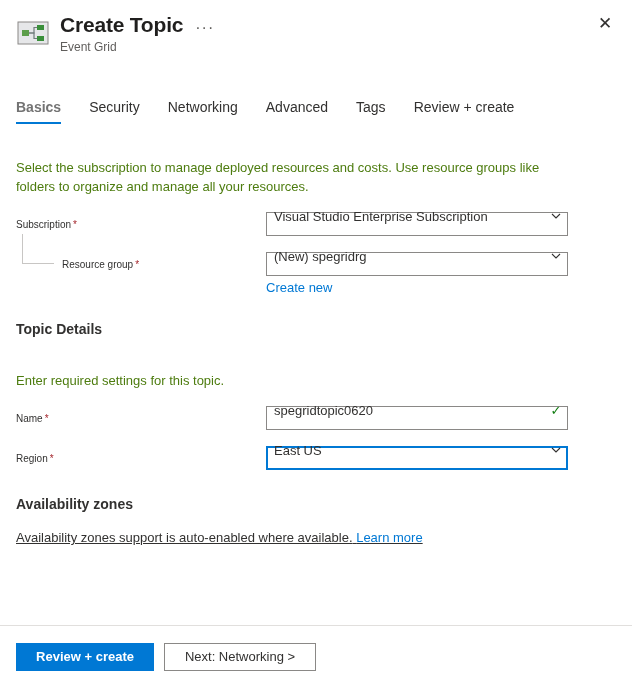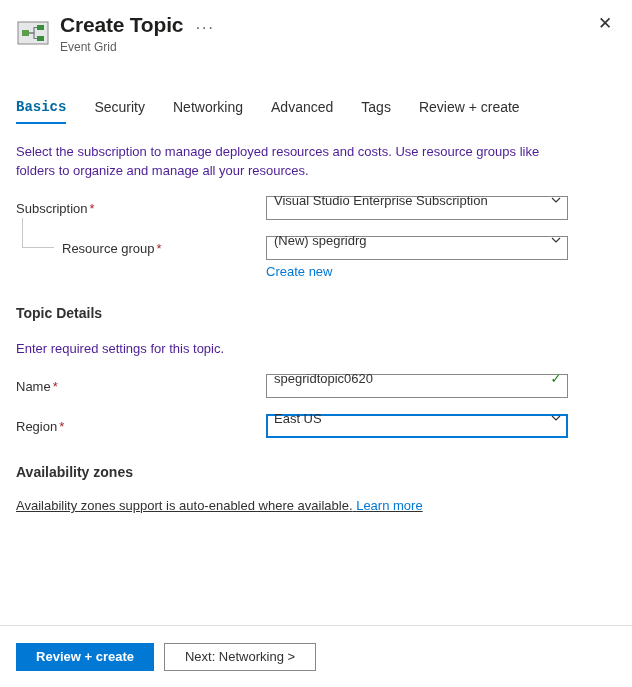--- a/index.html
+++ b/index.html
@@ -101,23 +101,22 @@
     font-size: 14px;
     color: #323130;
     cursor: pointer;
     position: relative;
     line-height: 18px;
   }
   .tab:first-child {
     padding-left: 0;
   }
   .tab.active {
-    color: #0369a1;
+    color: #737373;
     font-weight: 600;
-    font-family: Liberation Mono, monospace;
   }
   .tab.active::after {
     content: "";
     position: absolute;
     left: 0px;
     right: 14px;
     bottom: 0;
     height: 2px;
     background: #0078d4;
   }
@@ -130,35 +129,35 @@
   }
   .section-title {
     font-size: 14px;
     font-weight: 600;
     color: #323130;
     margin-top: 26px;
     margin-bottom: 0;
   }
   .section-desc {
     font-size: 13px;
-    color: #4c1d95;
+    color: #4d7c0f;
     line-height: 19px;
-    margin-top: 18px;
+    margin-top: 34px;
     max-width: 525px;
   }
 
   .field-row {
     display: flex;
     align-items: center;
     margin-top: 16px;
     position: relative;
   }
   .field-label {
     width: 250px;
-    font-size: 13px;
+    font-size: 10px;
     color: #323130;
     flex: 0 0 auto;
   }
   .field-label.indented {
     padding-left: 46px;
     width: 204px;
   }
   .req {
     color: #a4262c;
     margin-left: 2px;

